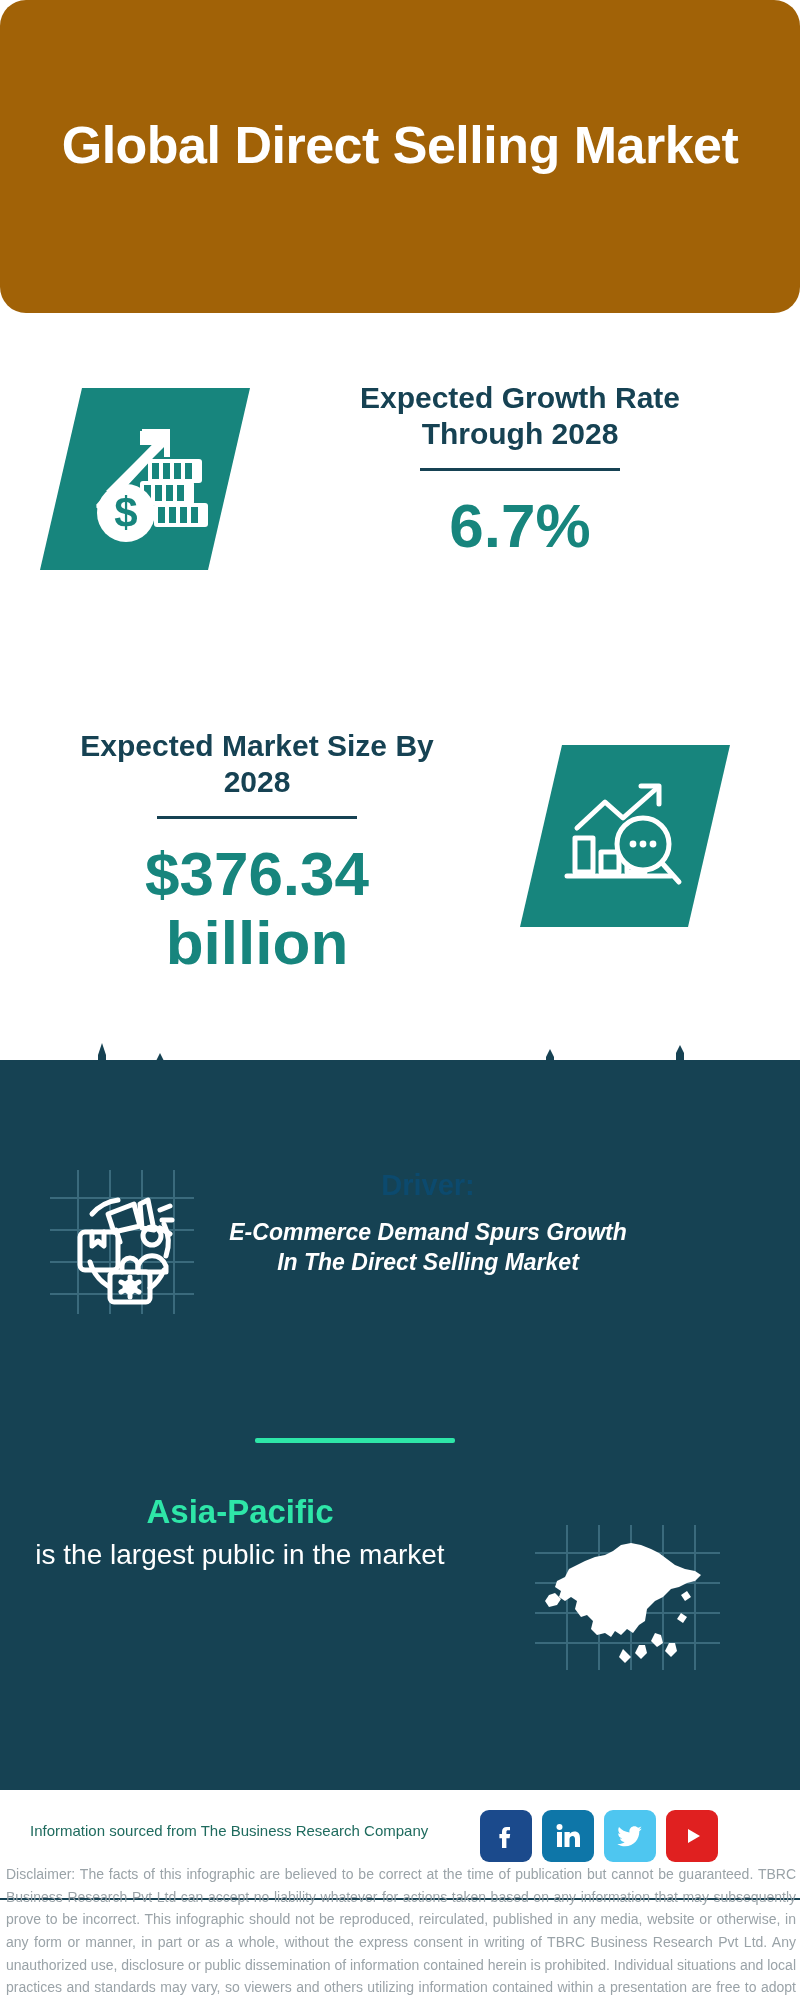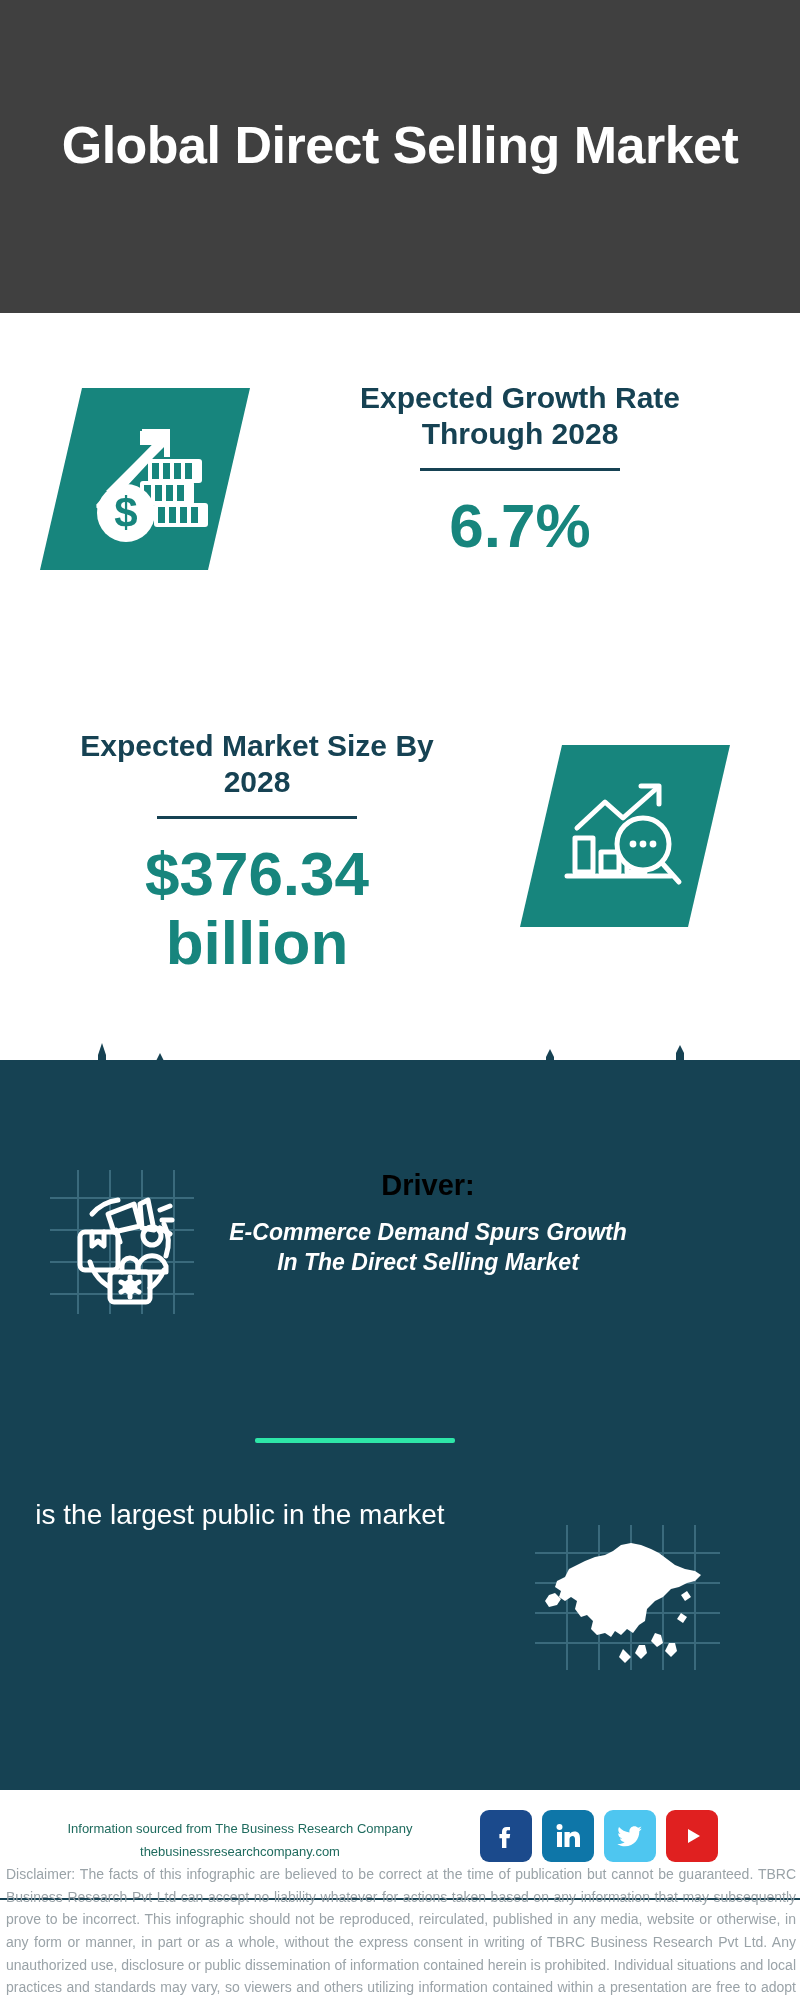--- a/index.html
+++ b/index.html
@@ -8,22 +8,22 @@
     background:#ffffff;
     font-family:"Liberation Sans", sans-serif;
     overflow:hidden;
     position:relative;
   }
   .page{position:relative;width:800px;height:2000px;overflow:hidden;}
 
   
   .header{
     position:absolute;left:0;top:0;width:800px;height:313px;
-    background:#404040;
-    display:flex;align-items:center;justify-content:center;
+    background:#a16207;
+    display:flex;align-items:center;justify-content:center;border-radius:26px;
   }
   .header-title{
     color:#ffffff;
     font-size:52px;
     font-weight:bold;
     line-height:1.12;
     text-align:center;
     letter-spacing:-0.5px;
     width:720px;
     padding-bottom:22px;
@@ -89,21 +89,21 @@
   }
 
   
   .driver-icon{
     position:absolute;left:48px;top:1168px;width:148px;height:148px;
   }
   .driver-text{
     position:absolute;left:228px;top:1168px;width:400px;text-align:center;
   }
   .driver-title{
-    color:#000000;font-size:29px;font-weight:bold;line-height:1.2;
+    color:#0c4a6e;font-size:29px;font-weight:bold;line-height:1.2;
   }
   .driver-body{
     color:#ffffff;font-size:23px;font-weight:bold;line-height:1.33;
     margin-top:14px;
     font-style:italic;
   }
 
   .mid-divider{
     position:absolute;left:255px;top:1438px;width:200px;height:5px;
     background:#2ee6a8;border-radius:2px;
@@ -124,21 +124,21 @@
   }
 
   
   .footer{
     position:absolute;left:0;top:1790px;width:800px;height:108px;
     background:#ffffff;
     border-bottom:2px solid #164253;
   }
   .source-text{
     position:absolute;left:30px;top:1818px;width:420px;
-    color:#1f6b5e;font-size:13px;line-height:1.75;text-align:center;
+    color:#1f6b5e;font-size:15px;line-height:1.75;
   }
   .social-row{
     position:absolute;left:480px;top:1810px;
     display:flex;gap:10px;align-items:center;
   }
   .social{
     width:52px;height:52px;border-radius:9px;
     display:flex;align-items:center;justify-content:center;
     color:#ffffff;
   }
@@ -272,20 +272,21 @@
   </span>
 
   <div class="driver-text">
     <div class="driver-title">Driver:</div>
     <div class="driver-body">E-Commerce Demand Spurs Growth In The Direct Selling Market</div>
   </div>
 
   <div class="mid-divider"></div>
 
   <div class="region-text">
+    <div class="region-title">Asia-Pacific</div>
     <div class="region-body">is the largest public in the market</div>
   </div>
 
   <span class="region-map">
     <svg width="185" height="145" viewBox="0 0 185 145">
       <g stroke="#3a6a7c" stroke-width="2" fill="none">
         <line x1="32" y1="0" x2="32" y2="145"></line>
         <line x1="64" y1="0" x2="64" y2="145"></line>
         <line x1="96" y1="0" x2="96" y2="145"></line>
         <line x1="128" y1="0" x2="128" y2="145"></line>
@@ -305,21 +306,20 @@
         <path d="M152 66 L146 70 L150 76 L156 72 Z"></path>
         <path d="M88 124 L84 132 L90 138 L96 132 Z"></path>
       </g>
     </svg>
   </span>
 
   <div class="footer"></div>
 
   <div class="source-text">
     <div>Information sourced from The Business Research Company</div>
-    <div>thebusinessresearchcompany.com</div>
   </div>
 
   <div class="social-row">
     <span class="social s-fb">
       <svg width="30" height="30" viewBox="0 0 30 30">
           <path fill="#ffffff" d="M19 6h-3.2C12.6 6 11 7.8 11 10.6V13H8.4v4.2H11V27h4.4v-9.8h3.2l.6-4.2h-3.8v-2c0-1.2.3-1.8 1.9-1.8H19V6z"></path>
         </svg>
     </span>
     <span class="social s-li">
       <svg width="30" height="30" viewBox="0 0 30 30">

